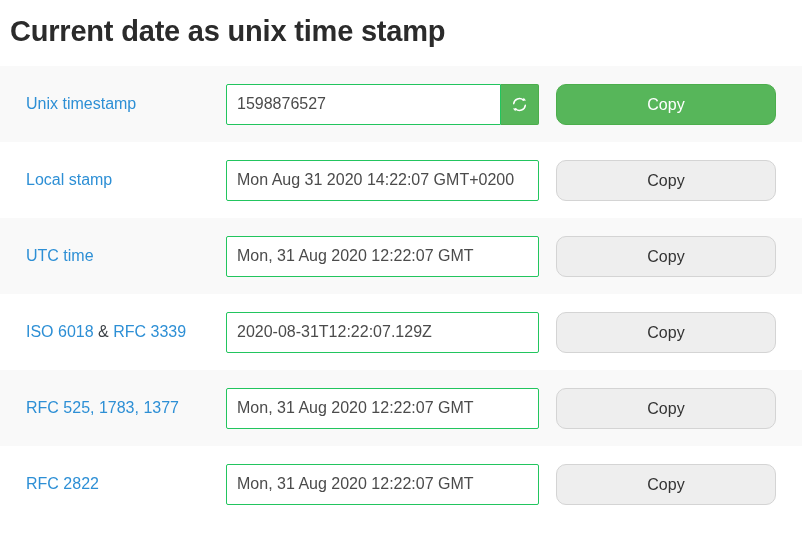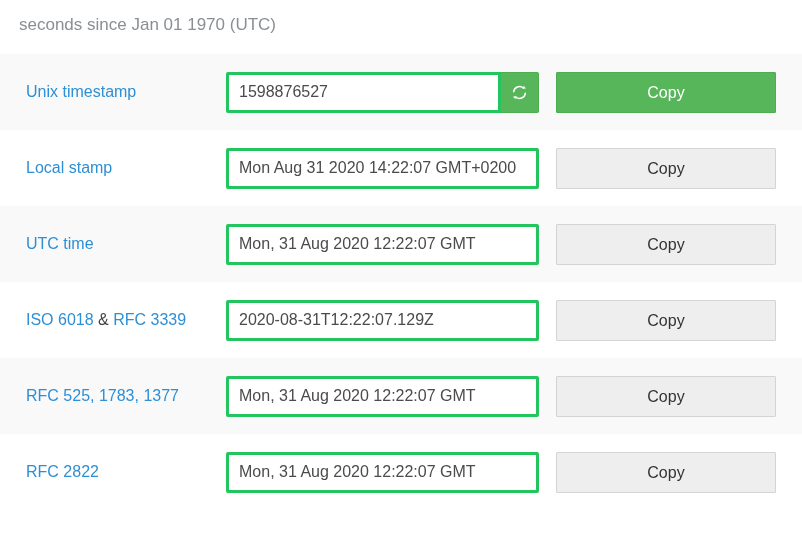--- a/index.html
+++ b/index.html
@@ -91,21 +91,21 @@
     align-items: stretch;
     width: 313px;
     height: 41px;
     box-sizing: border-box;
   }
   .field {
     flex: 1 1 auto;
     min-width: 0;
     height: 41px;
     box-sizing: border-box;
-    border: 3px solid #22c55e;
+    border: 1px solid #22c55e;
     background: #ffffff;
     padding: 1px 10px;
     font-family: "Liberation Sans", sans-serif;
     font-size: 16px;
     color: #4b4b4b;
     line-height: 39px;
     border-radius: 2px 0 0 2px;
     overflow: hidden;
     white-space: nowrap;
     text-overflow: clip;
@@ -137,40 +137,40 @@
   }
   .copy-btn {
     display: block;
     width: 220px;
     height: 41px;
     box-sizing: border-box;
     font-family: "Liberation Sans", sans-serif;
     font-size: 16px;
     line-height: 39px;
     text-align: center;
-    border-radius: 1px;
+    border-radius: 10px;
     cursor: pointer;
     padding: 0;
     border: 1px solid #d4d4d4;
     background: #eeeeee;
     color: #333333;
   }
   .copy-btn.primary {
     background: #57b65a;
     border-color: #4cae4c;
     color: #ffffff;
   }
 </style>
 </head>
 <body>
 
 <div class="page">
 
   <div class="page-header">
-    <span class="page-subtitle">seconds since Jan 01 1970 (UTC)</span>
+    <span class="page-title">Current date as unix time stamp</span>
   </div>
 
   <table class="table">
     <tbody id="rows-body">
         <tr class="row striped">
           <td class="cell cell-label"><span class="link">Unix timestamp</span></td>
           <td class="cell cell-value">
             <div class="input-group">
               <input class="field" type="text" value="1598876527" style="">
               <button class="refresh-btn">

